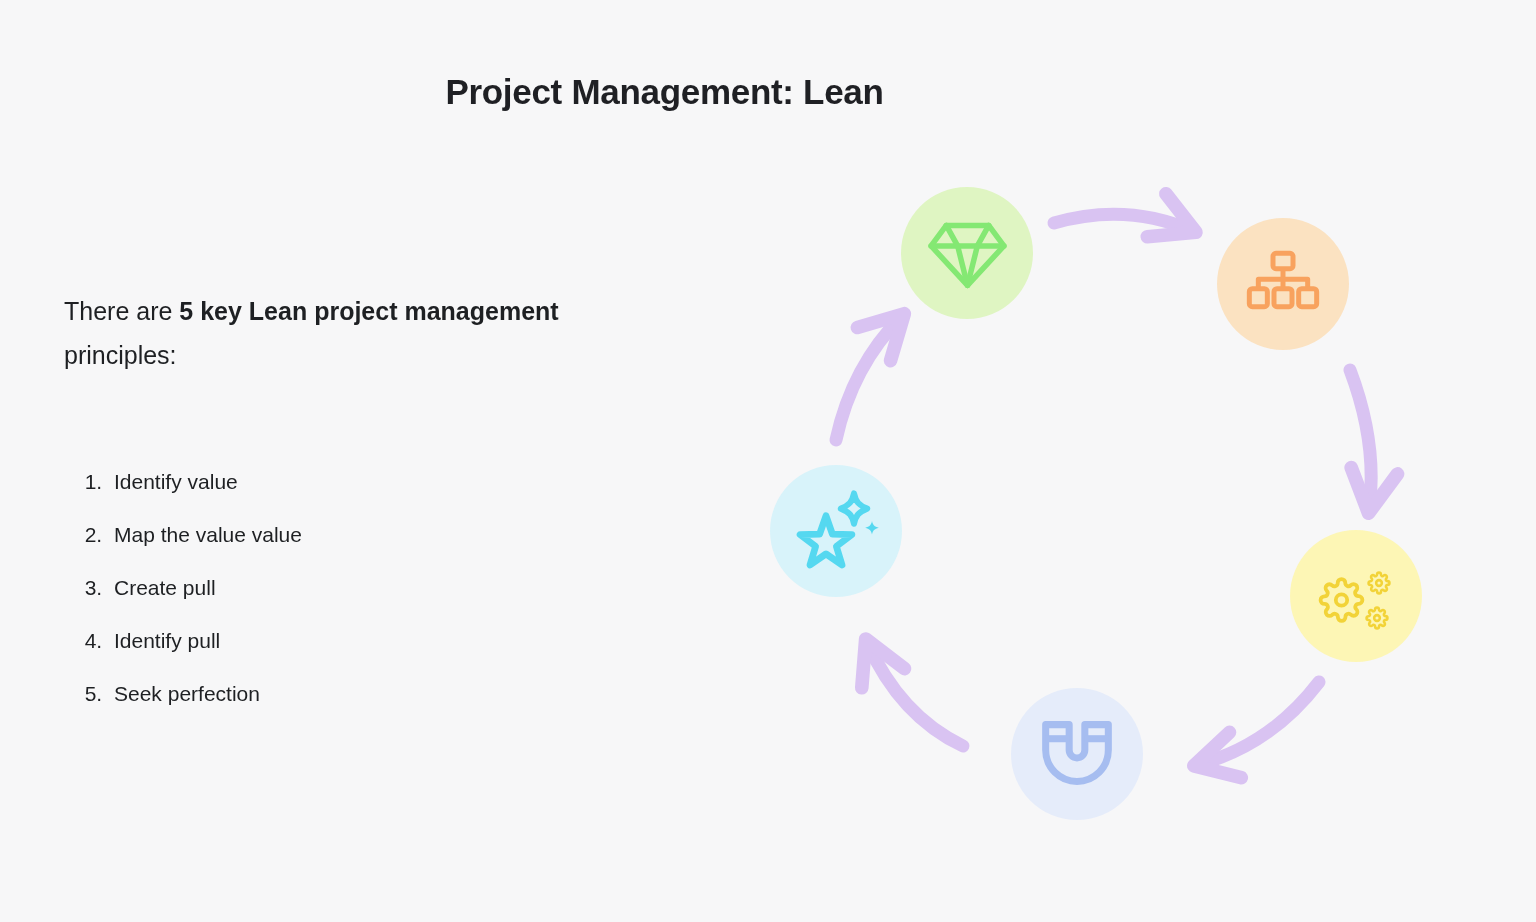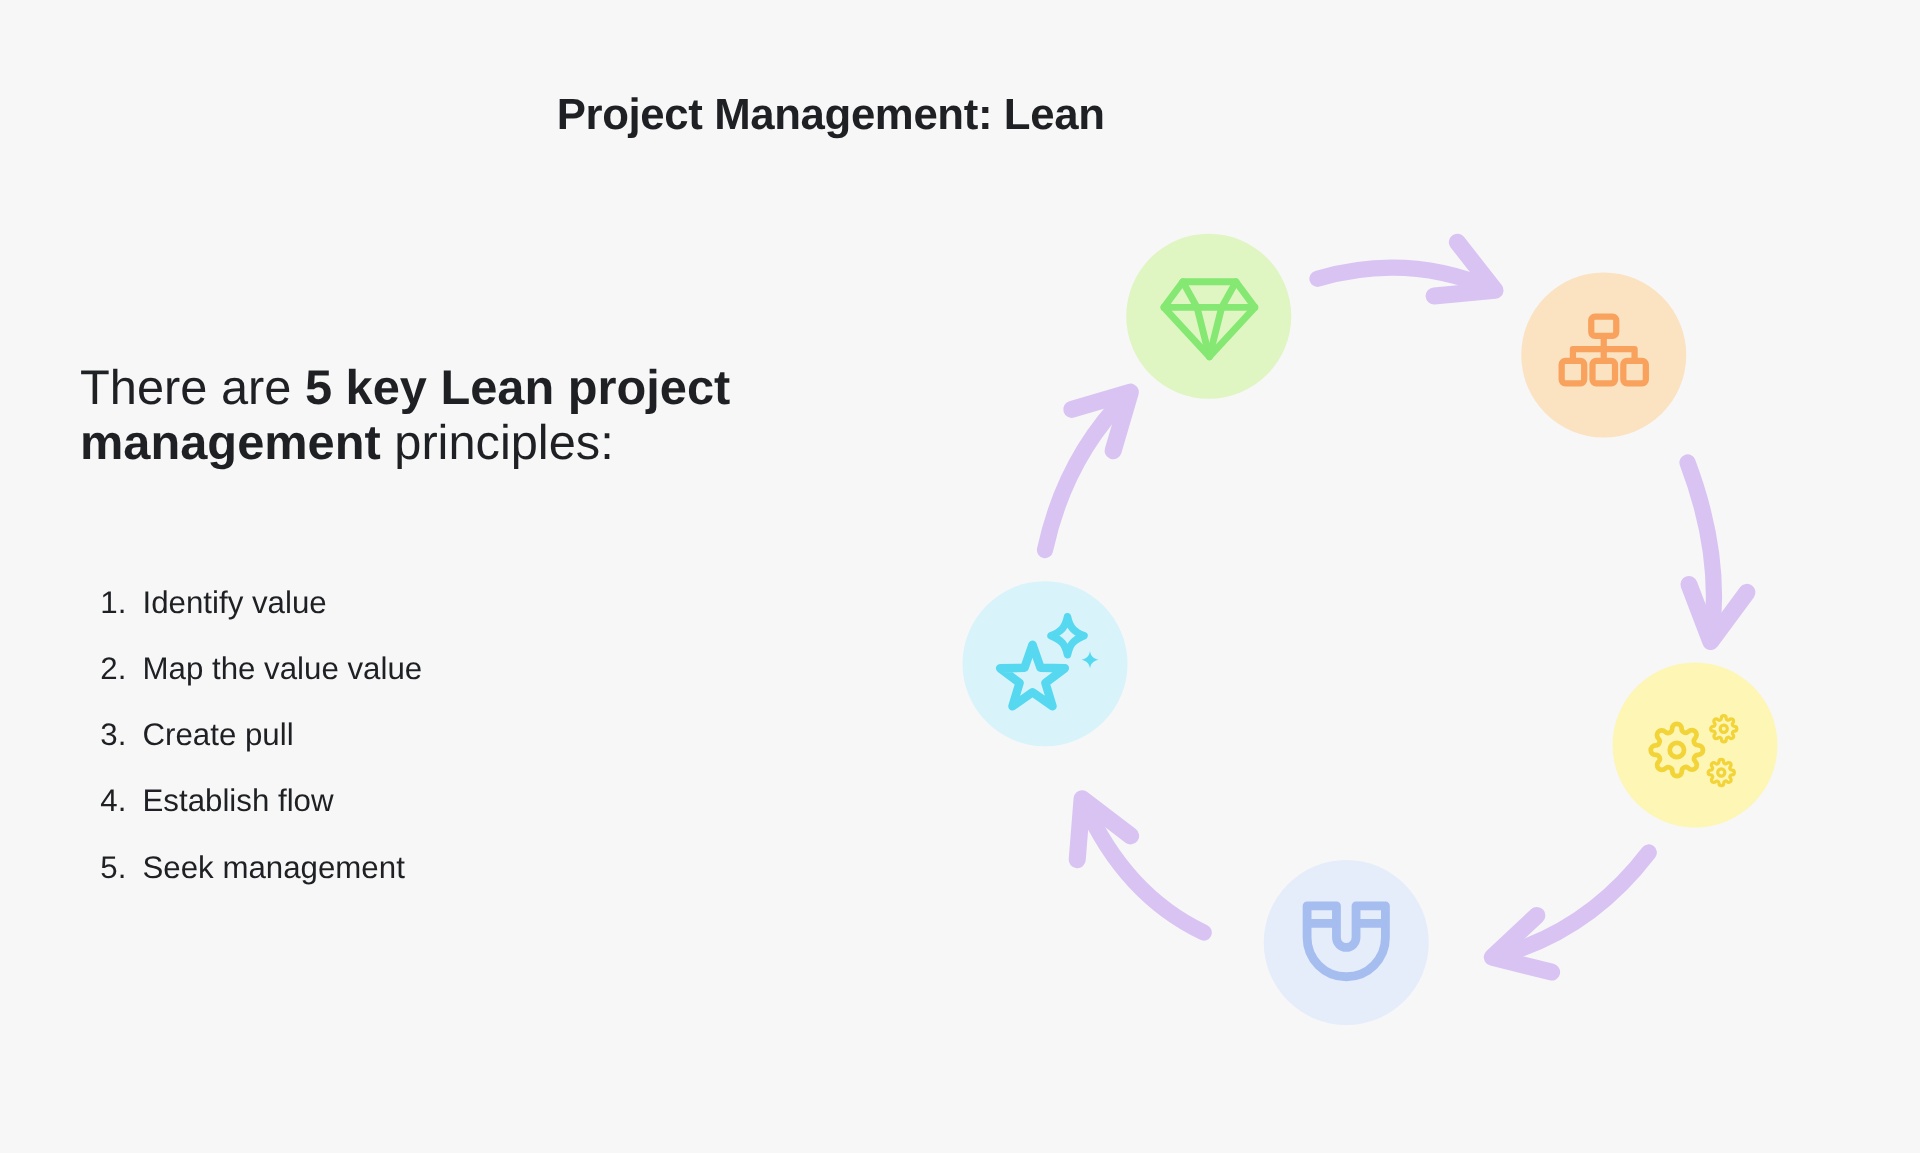--- a/index.html
+++ b/index.html
@@ -12,30 +12,30 @@
   .slide { position:relative; width:1329px; height:922px; background:#f7f7f8; }
 
   .title {
     position:absolute; top:72px; left:0; width:100%;
     text-align:center; font-size:35px; font-weight:800;
     color:#1f2024; letter-spacing:-0.3px;
   }
 
   .intro {
     position:absolute; left:64px; top:289px; width:530px;
-    font-size:39px; line-height:44px; color:#1e2023; font-weight:400;
+    font-size:25px; line-height:44px; color:#1e2023; font-weight:400;
   }
   .intro b { font-weight:700; }
 
   .principles {
     position:absolute; left:64px; top:466px;
     list-style-position:outside; padding-left:44px;
   }
   .principles li {
-    font-size:25px; line-height:32px; margin-bottom:21px;
+    font-size:21px; line-height:32px; margin-bottom:21px;
     color:#1e2023; padding-left:6px;
   }
 
   .cycle { position:absolute; left:0; top:0; width:1536px; height:922px; }
   .arrows { position:absolute; left:0; top:0; }
 
   .step {
     position:absolute; width:132px; height:132px; border-radius:50%;
     display:flex; align-items:center; justify-content:center;
   }
@@ -51,22 +51,22 @@
 <div class="slide">
 
   <h1 class="title">Project Management: Lean</h1>
 
   <p class="intro"><span>There are </span><b>5 key Lean project management</b><span> principles:</span></p>
 
   <ol class="principles">
     <li>Identify value</li>
     <li>Map the value value</li>
     <li>Create pull</li>
-    <li>Establish flow</li>
-    <li>Seek management</li>
+    <li>Identify pull</li>
+    <li>Seek perfection</li>
   </ol>
 
   <div class="cycle">
 
     <svg class="arrows" width="1536" height="922" viewBox="0 0 1536 922" fill="none" style="color: rgb(217, 195, 242);">
       <defs>
         <marker id="ah" viewBox="0 0 10 10" refX="7.5" refY="5" markerWidth="5" markerHeight="5" orient="auto-start-reverse">
           <path d="M1.4 1.4 L8 5 L1.4 8.6" fill="none" stroke="currentColor" stroke-width="2.1" stroke-linecap="round" stroke-linejoin="round"></path>
         </marker>
       </defs>

